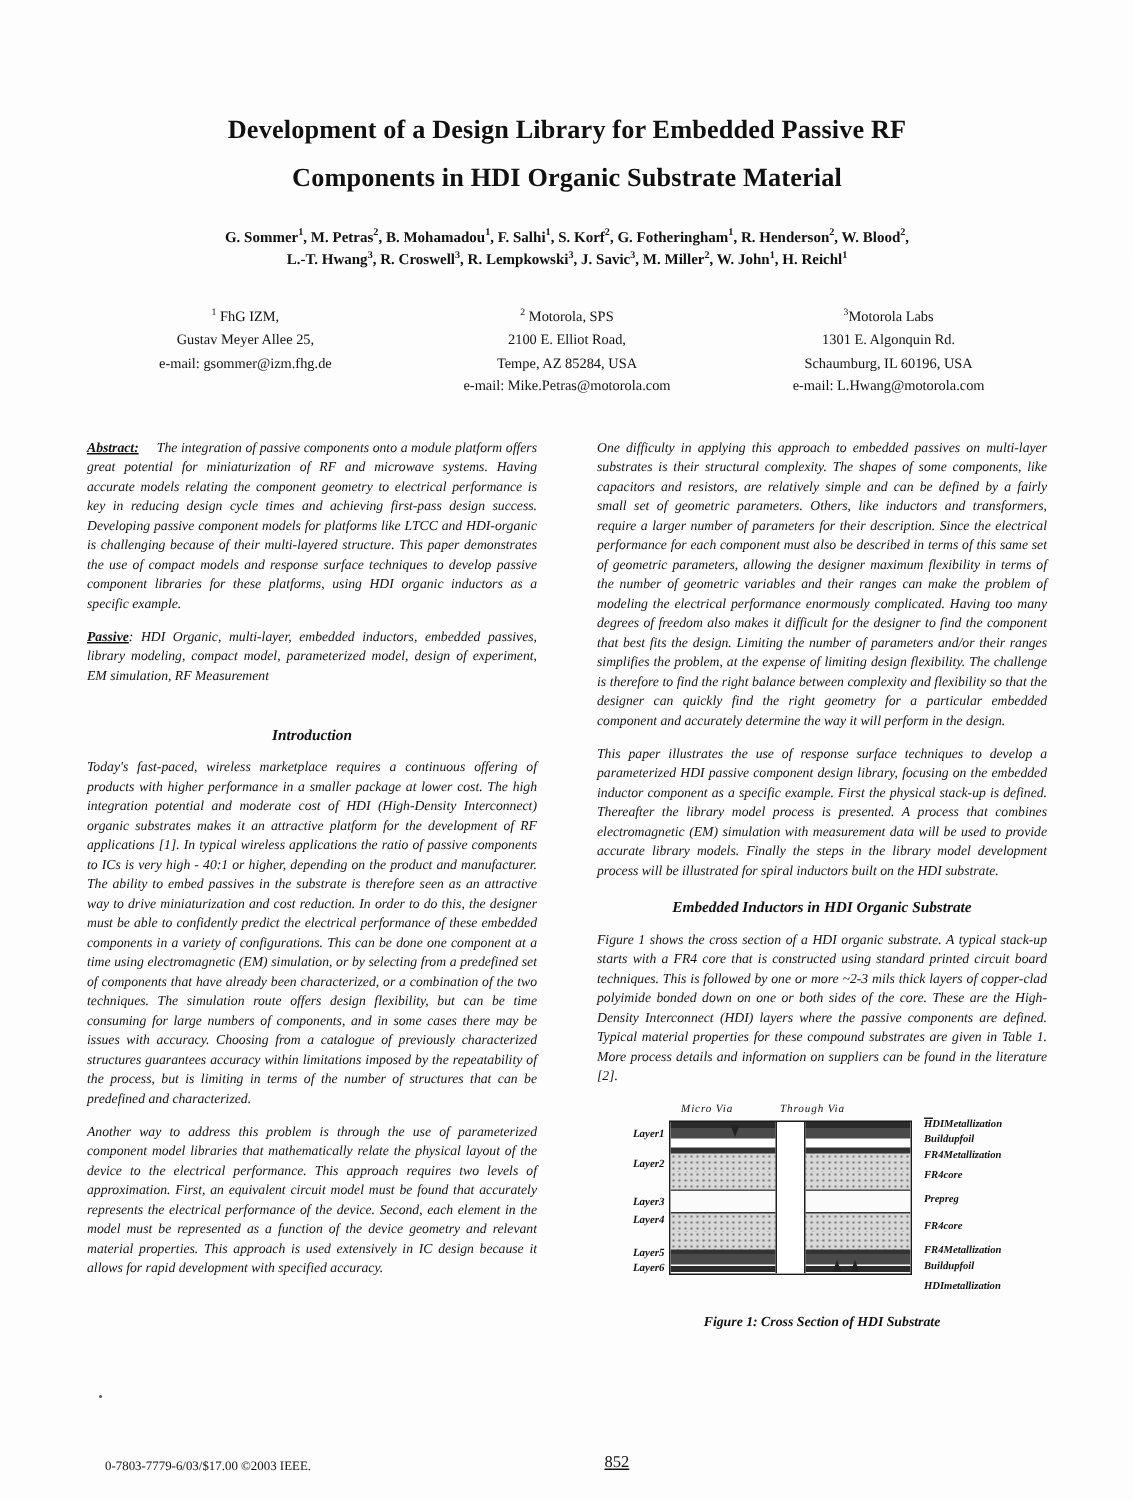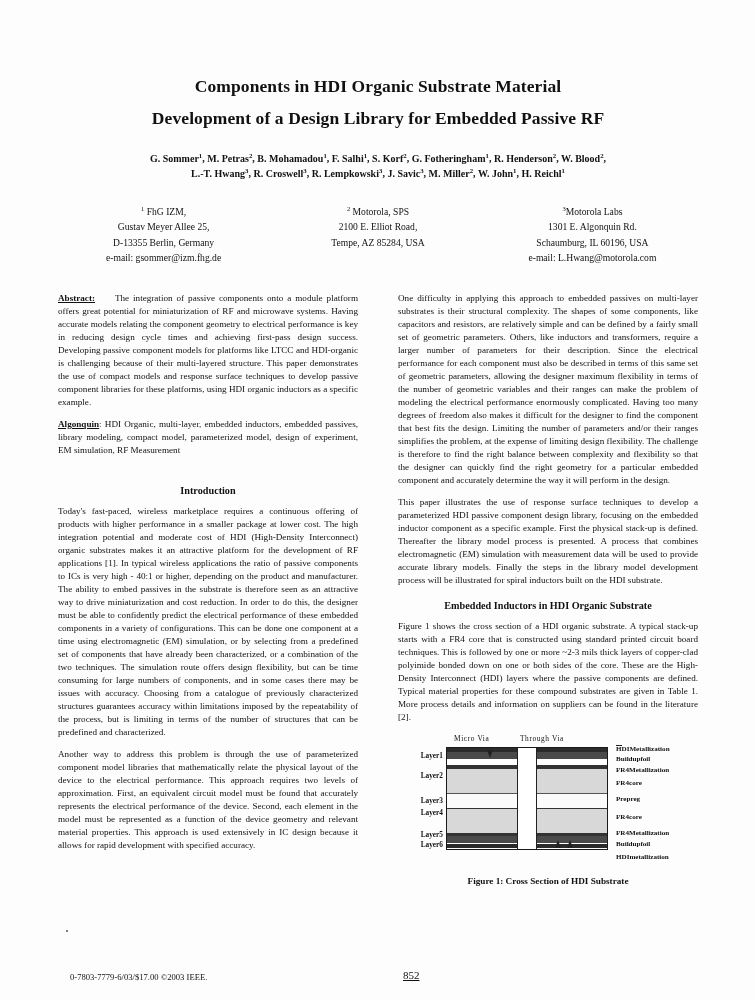--- a/index.html
+++ b/index.html
@@ -57,20 +57,21 @@
     width:33%;
     text-align:center;
   }
   .affil div{white-space:nowrap;}
 
   
   .columns{
     display:flex;
     justify-content:space-between;
     margin-top:26px;
+    font-style:italic;
   }
   .col{
     width:300px;
   }
   p.body{
     margin:0 0 9px 0;
     font-size:9.15px;
     line-height:1.42;
     text-align:justify;
     text-justify:inter-word;
@@ -196,60 +197,60 @@
     width:2px;height:2px;background:#555;border-radius:50%;
   }
 </style>
 </head>
 <body>
 
 <div class="page">
   <div class="paper-inner">
 
     <h1 class="title">
+      <span class="tline">Development of a Design Library for Embedded Passive RF</span>
       <span class="tline">Components in HDI Organic Substrate Material</span>
-      <span class="tline">Development of a Design Library for Embedded Passive RF</span>
     </h1>
 
     <div class="authors">
       <span class="aline">G.&nbsp;Sommer<sup>1</sup>, M.&nbsp;Petras<sup>2</sup>, B.&nbsp;Mohamadou<sup>1</sup>, F.&nbsp;Salhi<sup>1</sup>, S.&nbsp;Korf<sup>2</sup>, G.&nbsp;Fotheringham<sup>1</sup>, R.&nbsp;Henderson<sup>2</sup>, W.&nbsp;Blood<sup>2</sup>,</span>
       <span class="aline">L.-T.&nbsp;Hwang<sup>3</sup>, R.&nbsp;Croswell<sup>3</sup>, R.&nbsp;Lempkowski<sup>3</sup>, J.&nbsp;Savic<sup>3</sup>, M.&nbsp;Miller<sup>2</sup>, W.&nbsp;John<sup>1</sup>, H.&nbsp;Reichl<sup>1</sup></span>
     </div>
 
     <div class="affils">
       <div class="affil">
         <div><sup>1</sup>&nbsp;<span>FhG IZM,</span></div>
         <div>Gustav Meyer Allee 25,</div>
-        <div>D-13355 Berlin, Germany</div>
         <div>e-mail: gsommer@izm.fhg.de</div>
       </div>
       <div class="affil">
         <div><sup>2</sup>&nbsp;<span>Motorola, SPS</span></div>
         <div>2100 E. Elliot Road,</div>
         <div>Tempe, AZ 85284, USA</div>
+        <div>e-mail: Mike.Petras@motorola.com</div>
       </div>
       <div class="affil">
         <div><sup>3</sup><span>Motorola Labs</span></div>
         <div>1301 E. Algonquin Rd.</div>
         <div>Schaumburg, IL 60196, USA</div>
         <div>e-mail: L.Hwang@motorola.com</div>
       </div>
     </div>
 
     <div class="columns">
 
       <div class="col">
 
         <p class="body">
           <span class="lead">Abstract:</span>
           &nbsp;&nbsp;&nbsp;&nbsp;<span>The integration of passive components onto a module platform offers great potential for miniaturization of RF and microwave systems.  Having accurate models relating the component geometry to electrical performance is key in reducing design cycle times and achieving first-pass design success. Developing passive component models for platforms like LTCC and HDI-organic is challenging because of their multi-layered structure. This paper demonstrates the use of compact models and response surface techniques to develop passive component libraries for these platforms, using HDI organic inductors as a specific example.</span>
         </p>
 
         <p class="body">
-          <span class="lead">Algonquin</span><span>: HDI Organic, multi-layer, embedded inductors, embedded passives, library modeling, compact model, parameterized model, design of experiment, EM simulation, RF Measurement</span>
+          <span class="lead">Passive</span><span>: HDI Organic, multi-layer, embedded inductors, embedded passives, library modeling, compact model, parameterized model, design of experiment, EM simulation, RF Measurement</span>
         </p>
 
         <div class="sechead left-sp">Introduction</div>
 
         <p class="body">Today's fast-paced, wireless marketplace requires a continuous offering of products with higher performance in a smaller package at lower cost. The high integration potential and moderate cost of HDI (High-Density Interconnect) organic substrates makes it an attractive platform for the development of RF applications [1]. In typical wireless applications the ratio of passive components to ICs is very high - 40:1 or higher, depending on the product and manufacturer. The ability to embed passives in the substrate is therefore seen as an attractive way to drive miniaturization and cost reduction. In order to do this, the designer must be able to confidently predict the electrical performance of these embedded components in a variety of configurations. This can be done one component at a time using electromagnetic (EM) simulation, or by selecting from a predefined set of components that have already been characterized, or a combination of the two techniques. The simulation route offers design flexibility, but can be time consuming for large numbers of components, and in some cases there may be issues with accuracy. Choosing from a catalogue of previously characterized structures guarantees accuracy within limitations imposed by the repeatability of the process, but is limiting in terms of the number of structures that can be predefined and characterized.</p>
         <p class="body">Another way to address this problem is through the use of parameterized component model libraries that mathematically relate the physical layout of the device to the electrical performance. This approach requires two levels of approximation. First, an equivalent circuit model must be found that accurately represents the electrical performance of the device. Second, each element in the model must be represented as a function of the device geometry and relevant material properties. This approach is used extensively in IC design because it allows for rapid development with specified accuracy.</p>
       </div>
 
       <div class="col">
 

